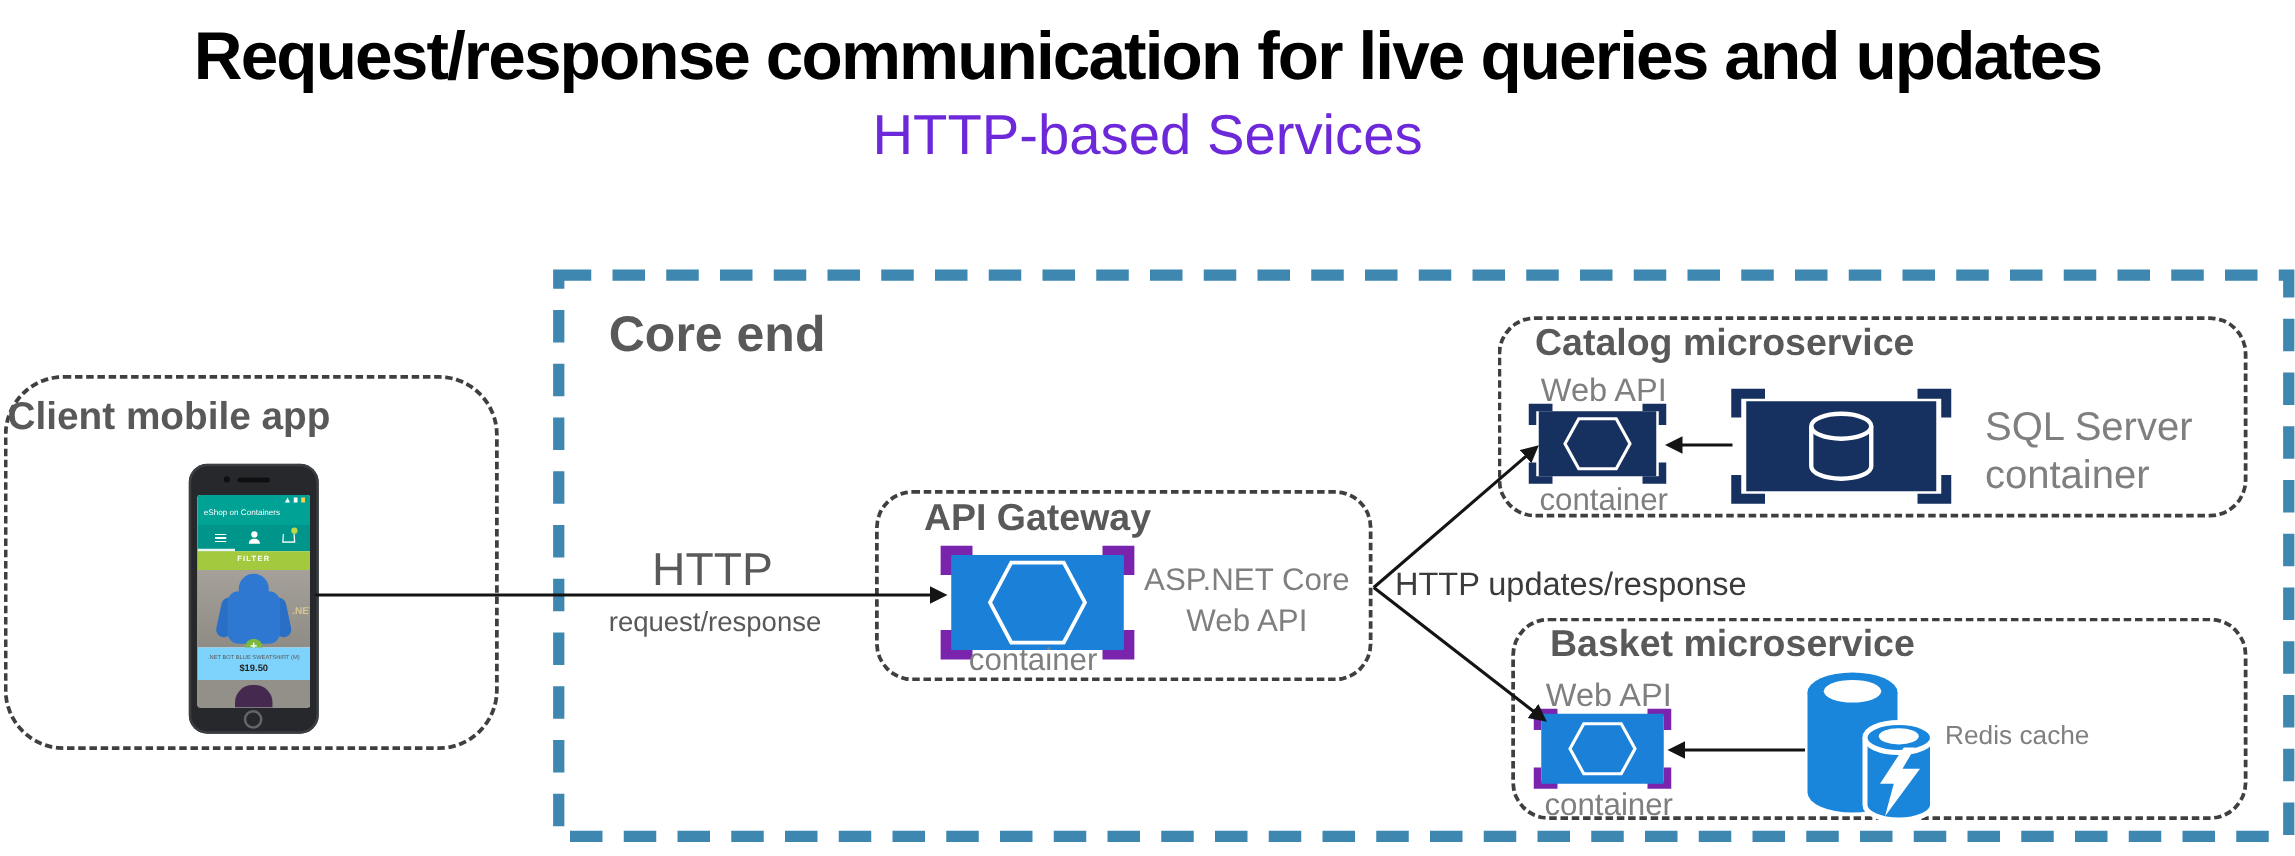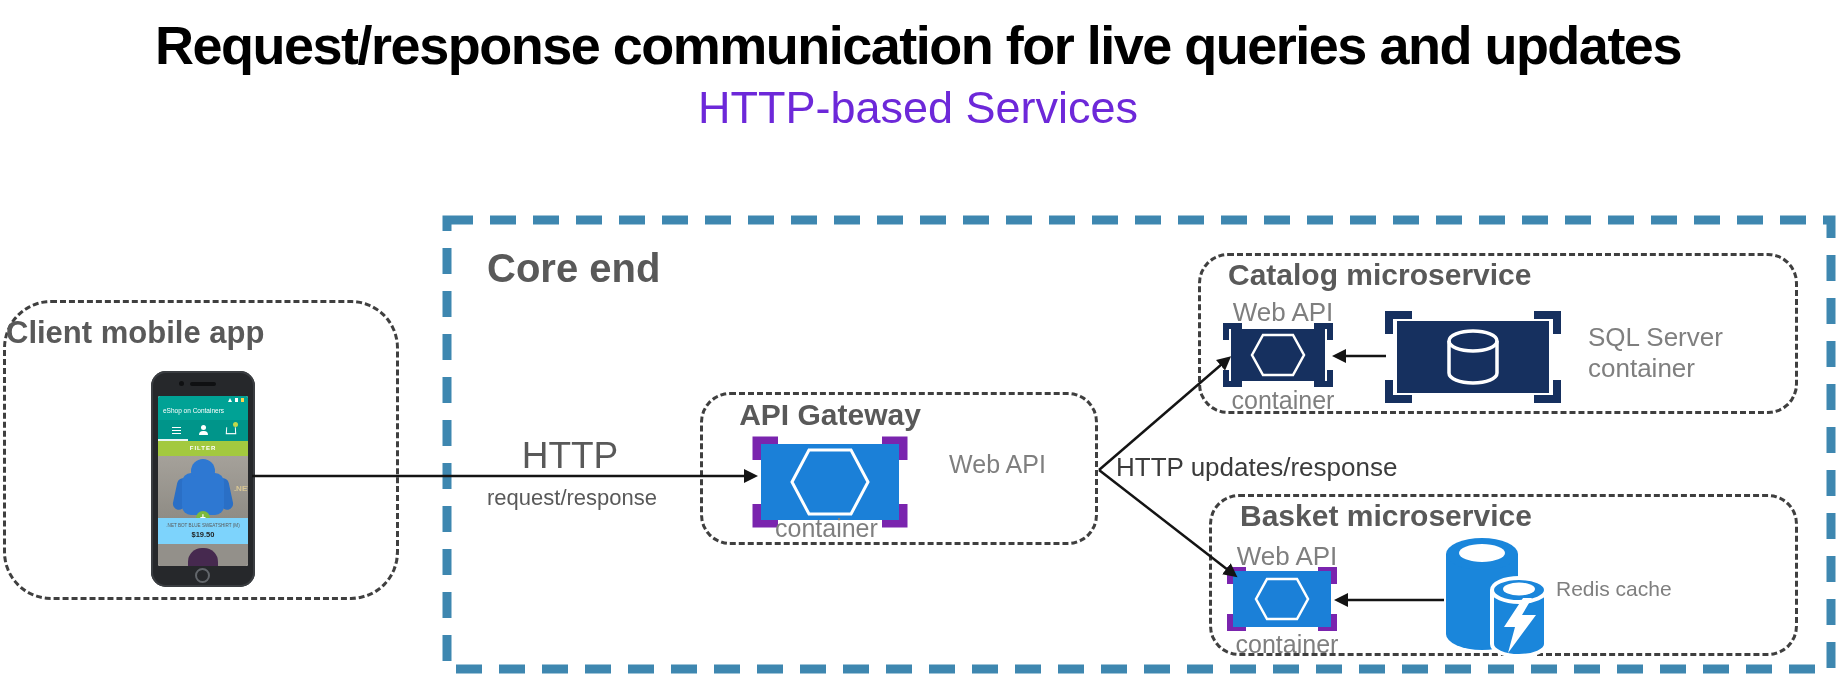--- a/index.html
+++ b/index.html
@@ -39,21 +39,21 @@
   .box-title{font-size:30px;font-weight:700;color:var(--heading-gray);white-space:nowrap;}
   .muted{color:var(--muted-gray);}
   .lbl-webapi{width:110px;text-align:center;font-size:26px;}
   .lbl-container{width:110px;text-align:center;font-size:25px;}
   .http-top{left:478px;top:435px;width:184px;text-align:center;font-size:37px;color:var(--heading-gray);}
   .http-bottom{left:462px;top:485px;width:220px;text-align:center;font-size:22px;color:var(--heading-gray);}
   .fanout-label{left:1116px;top:452px;font-size:26px;color:#3B3B3B;white-space:nowrap;}
   .gw-title{left:730px;top:398px;width:200px;text-align:center;}
   .gw-container{left:775px;top:514px;font-size:25px;}
   .gw-tech{left:900px;top:448px;width:195px;text-align:center;font-size:25px;line-height:1.3;}
-  .sql-label{left:1588px;top:322px;font-size:26px;line-height:1.2;}
+  .sql-label{left:1588px;top:322px;font-size:32px;line-height:1.2;}
   .redis-label{left:1556px;top:577px;font-size:21px;}
   
   .phone{left:145px;top:68px;width:104px;height:216px;background:#26282b;border-radius:15px;
          box-shadow:inset 0 0 0 2px #3a3d41;}
   .phone .camera{left:28px;top:10px;width:5px;height:5px;border-radius:50%;background:#0f1012;}
   .phone .speaker{left:39px;top:11px;width:26px;height:4px;border-radius:2px;background:#0f1012;}
   .phone .home{left:44px;top:197px;width:15px;height:15px;border-radius:50%;border:2px solid #62666b;box-sizing:border-box;}
   .screen{left:7px;top:25px;width:90px;height:170px;overflow:hidden;border-radius:2px;background:#fff;}
   .sbar{left:0;top:0;width:90px;height:8px;background:var(--phone-teal);}
   .sbar .ic1{position:absolute;right:16px;top:2px;width:0;height:0;border-left:2px solid transparent;border-right:2px solid transparent;border-bottom:4px solid #fff;}
@@ -164,20 +164,21 @@
 <svg class="abs" style="left:752px;top:436px;" width="156" height="92" viewBox="0 0 156 92">
   <path d="M5,24 V5 H26" fill="none" style="stroke:var(--bracket-purple)" stroke-width="9"></path>
   <path d="M130,5 H151 V24" fill="none" style="stroke:var(--bracket-purple)" stroke-width="9"></path>
   <path d="M5,68 V87 H26" fill="none" style="stroke:var(--bracket-purple)" stroke-width="9"></path>
   <path d="M130,87 H151 V68" fill="none" style="stroke:var(--bracket-purple)" stroke-width="9"></path>
   <rect x="9" y="8" width="138" height="76" style="fill:var(--container-blue)"></rect>
   <polygon points="40,46 57,14 99,14 116,46 99,78 57,78" fill="none" stroke="#fff" stroke-width="3"></polygon>
 </svg>
 <div class="abs muted gw-container">container</div>
 <div class="abs muted gw-tech">
+  <div>ASP.NET Core</div>
   <div>Web API</div>
 </div>
 
 <div class="abs fanout-label">HTTP updates/response</div>
 
 <div class="abs dbox catalog-box"></div>
 <div class="abs box-title" style="left:1228px;top:258px;">Catalog microservice</div>
 <div class="abs muted lbl-webapi" style="left:1228px;top:297px;">Web API</div>
 <svg class="abs" style="left:1222px;top:322px;" width="112" height="66" viewBox="0 0 112 66">
   <path d="M4,18 V4 H20" fill="none" style="stroke:var(--navy)" stroke-width="6"></path>

